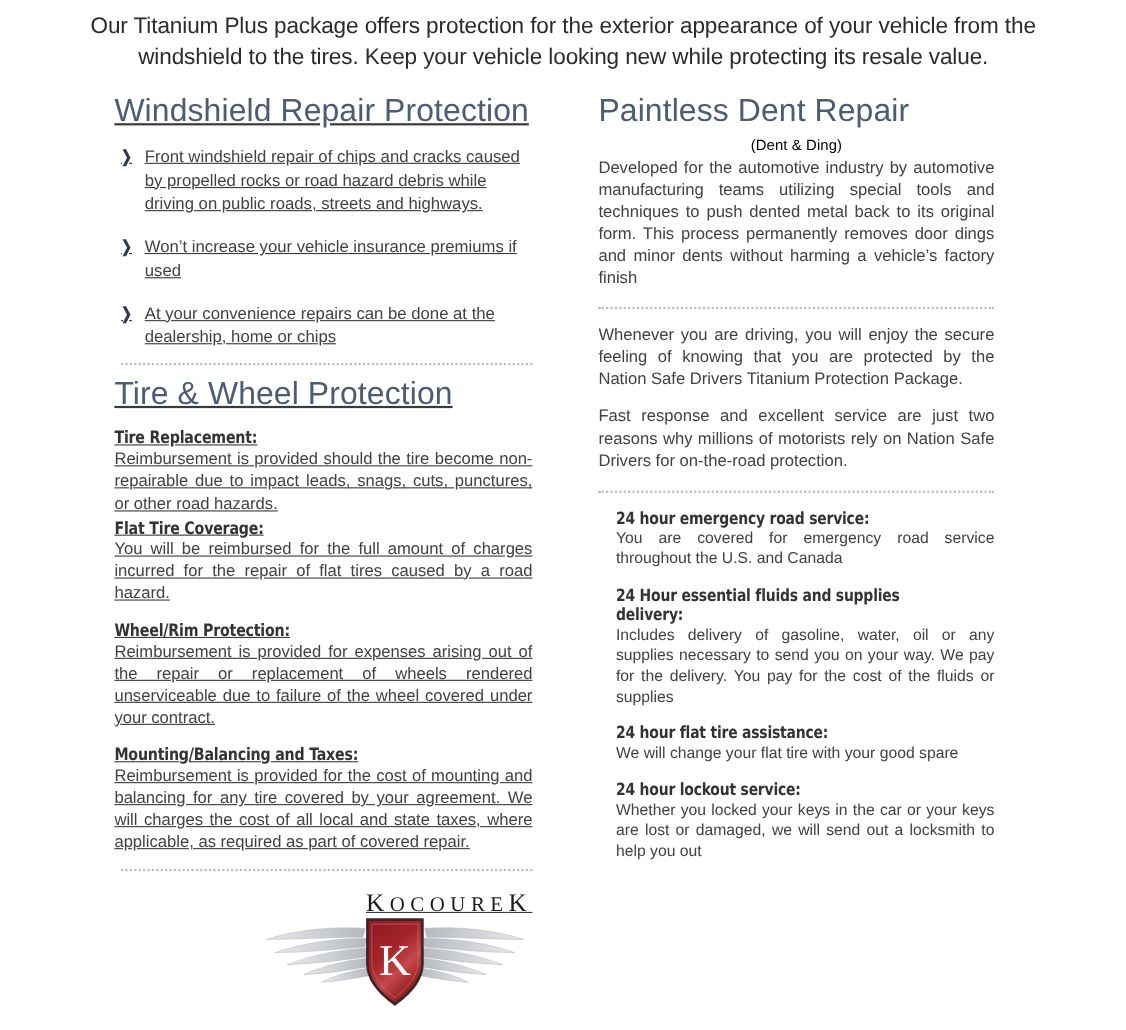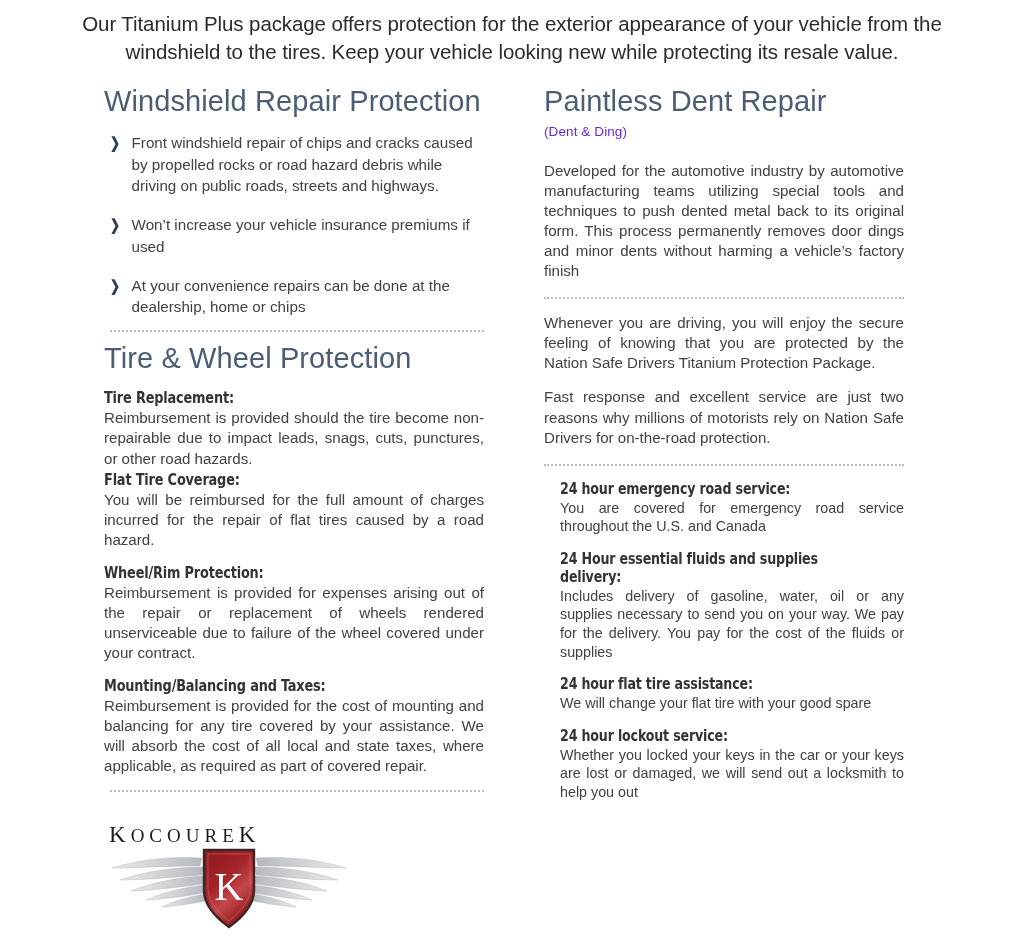--- a/index.html
+++ b/index.html
@@ -32,39 +32,40 @@
   }
 
   
   .columns {
     display: flex;
     margin-top: 18px;
     padding: 0 96px 0 104px;
     gap: 60px;
     align-items: flex-start;
   }
-  .col-left  { width: 380px; flex: 0 0 380px; }
+  .col-left  { width: 380px; flex: 0 0 380px; text-decoration: underline; }
   .col-right { width: 360px; flex: 0 0 360px; }
 
   
   h2.section-title {
     font-size: 29px;
     font-weight: 400;
     color: #4c5c73;
     letter-spacing: 0.1px;
     line-height: 1.15;
     margin-bottom: 14px;
   }
   h2.tight { margin-bottom: 6px; }
 
   .subtitle {
     font-size: 13.5px;
-    color: #6d28d9;
-    margin-bottom: 22px;
+    color: #000000;
+    margin-bottom: 4px;
     letter-spacing: 0.1px;
+    text-align: center;
   }
 
   
   .bullets { list-style: none; }
   .bullet {
     display: flex;
     gap: 9px;
     margin-bottom: 17px;
     padding-left: 6px;
   }
@@ -141,24 +142,24 @@
   .svc-body {
     font-size: 14.3px;
     line-height: 1.3;
     color: #414141;
     text-align: justify;
   }
   .service.lead .svc-body { font-size: 14.6px; }
 
   
   .logo-wrap {
-    margin-top: 30px;
+    margin-top: 16px;
     display: flex;
     flex-direction: column;
-    align-items: flex-start;
+    align-items: flex-end;
   }
   .logo-word {
     font-family: "Liberation Serif", serif;
     font-size: 19px;
     letter-spacing: 5px;
     color: #1c1c1c;
     margin-bottom: -6px;
     padding-left: 5px;
   }
   .logo-word .big { font-size: 23px; }
@@ -207,21 +208,21 @@
         <p class="body-text">You will be reimbursed for the full amount of charges incurred for the repair of flat tires caused by a road hazard.</p>
       </div>
 
       <div class="block">
         <div class="sub-head">Wheel/Rim Protection:</div>
         <p class="body-text">Reimbursement is provided for expenses arising out of the repair or replacement of wheels rendered unserviceable due to failure of the wheel covered under your contract.</p>
       </div>
 
       <div class="block">
         <div class="sub-head">Mounting/Balancing and Taxes:</div>
-        <p class="body-text">Reimbursement is provided for the cost of mounting and balancing for any tire covered by your assistance. We will absorb the cost of all local and state taxes, where applicable, as required as part of covered repair.</p>
+        <p class="body-text">Reimbursement is provided for the cost of mounting and balancing for any tire covered by your agreement. We will charges the cost of all local and state taxes, where applicable, as required as part of covered repair.</p>
       </div>
 
       <div class="divider logo-div"></div>
 
       <div class="logo-wrap">
         <div class="logo-word">
           <span class="big">K</span><span>OCOURE</span><span class="big">K</span>
         </div>
         <div class="logo-mark">
           <svg width="250" height="92" viewBox="0 0 250 92">

